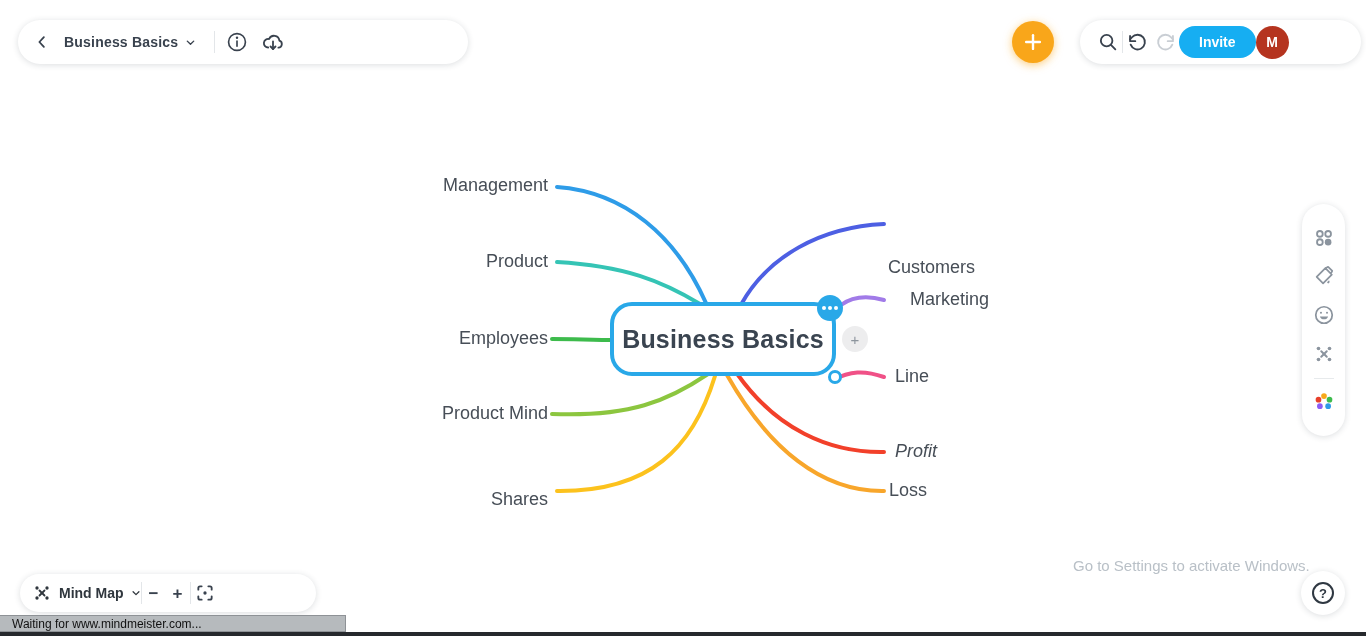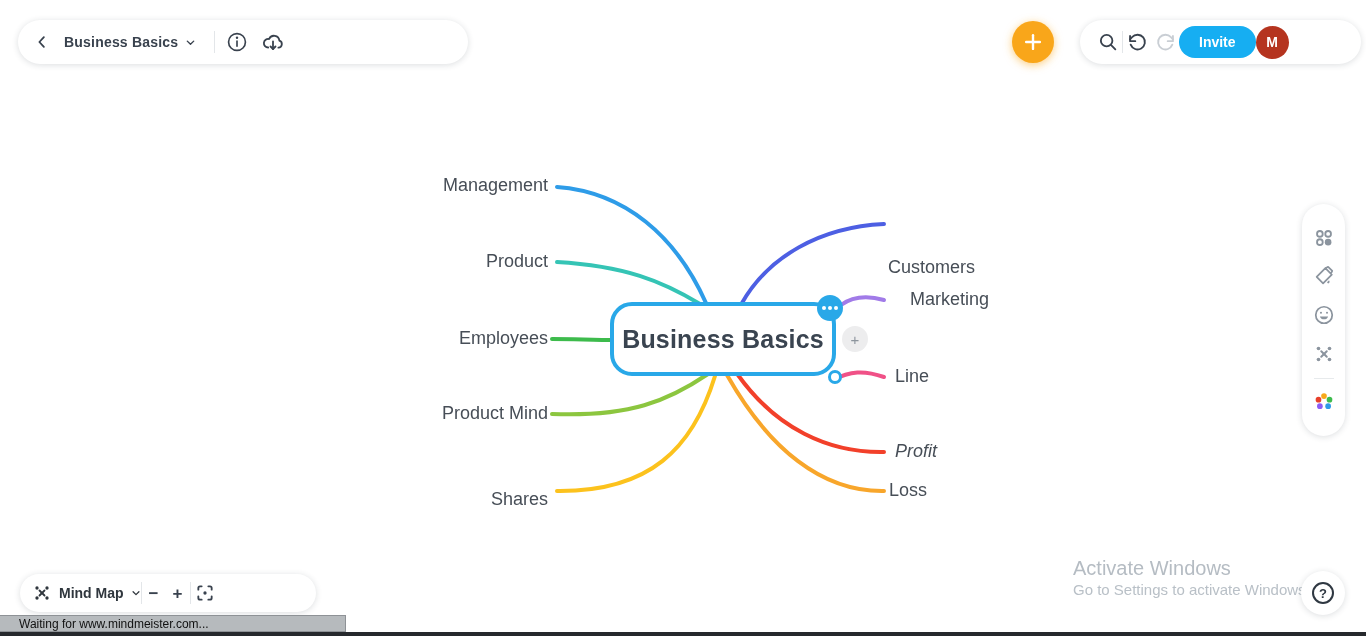--- a/index.html
+++ b/index.html
@@ -46,21 +46,21 @@
 
   
   #bar-bottom { left:20px; top:574px; width:296px; height:38px; border-radius:19px;
                 padding:0 12px; }
   #mode-label { font-size:14px; font-weight:600; color:#2f363d; white-space:nowrap; }
   .zoomglyph { font-size:17px; font-weight:bold; color:#39424e; line-height:1; }
 
   
   #statusbar { left:0; bottom:4px; width:346px; height:17px; background:#b6babd;
                border:1px solid #8e9296; border-left:none; display:flex; align-items:center;
-               padding-left:19px; z-index:8; }
+               padding-left:12px; z-index:8; }
   #statusbar span { font-size:12px; color:#111; }
   #bottomstrip { left:0; bottom:0; width:1366px; height:4px; background:#26292d; z-index:8; }
 
   
   #watermark { left:1073px; top:556px; z-index:2; color:#b5bcc3; }
   #watermark .l1 { font-size:20px; line-height:24px; }
   #watermark .l2 { font-size:15px; line-height:20px; color:#b9c0c7; }
 
   
   #btn-help { left:1301px; top:571px; width:44px; height:44px; border-radius:50%; background:#fff;
@@ -273,21 +273,20 @@
       <path d="M4 8 V6 a2 2 0 0 1 2-2 H8"></path>
         <path d="M16 4 h2 a2 2 0 0 1 2 2 v2"></path>
       <path d="M20 16 v2 a2 2 0 0 1-2 2 h-2"></path>
         <path d="M8 20 H6 a2 2 0 0 1-2-2 v-2"></path>
       <circle cx="12" cy="12" r="2" fill="#39424e" stroke="none"></circle>
     </svg>
   </button>
 </div>
 
 <div class="abs" id="watermark">
-  <div class="l1">Activate Windows</div>
   <div class="l2">Go to Settings to activate Windows.</div>
 </div>
 
 <button class="abs" id="btn-help">
   <span id="help-q">?</span>
 </button>
 
 <div class="abs" id="statusbar">
   <span>Waiting for www.mindmeister.com...</span>
 </div>

